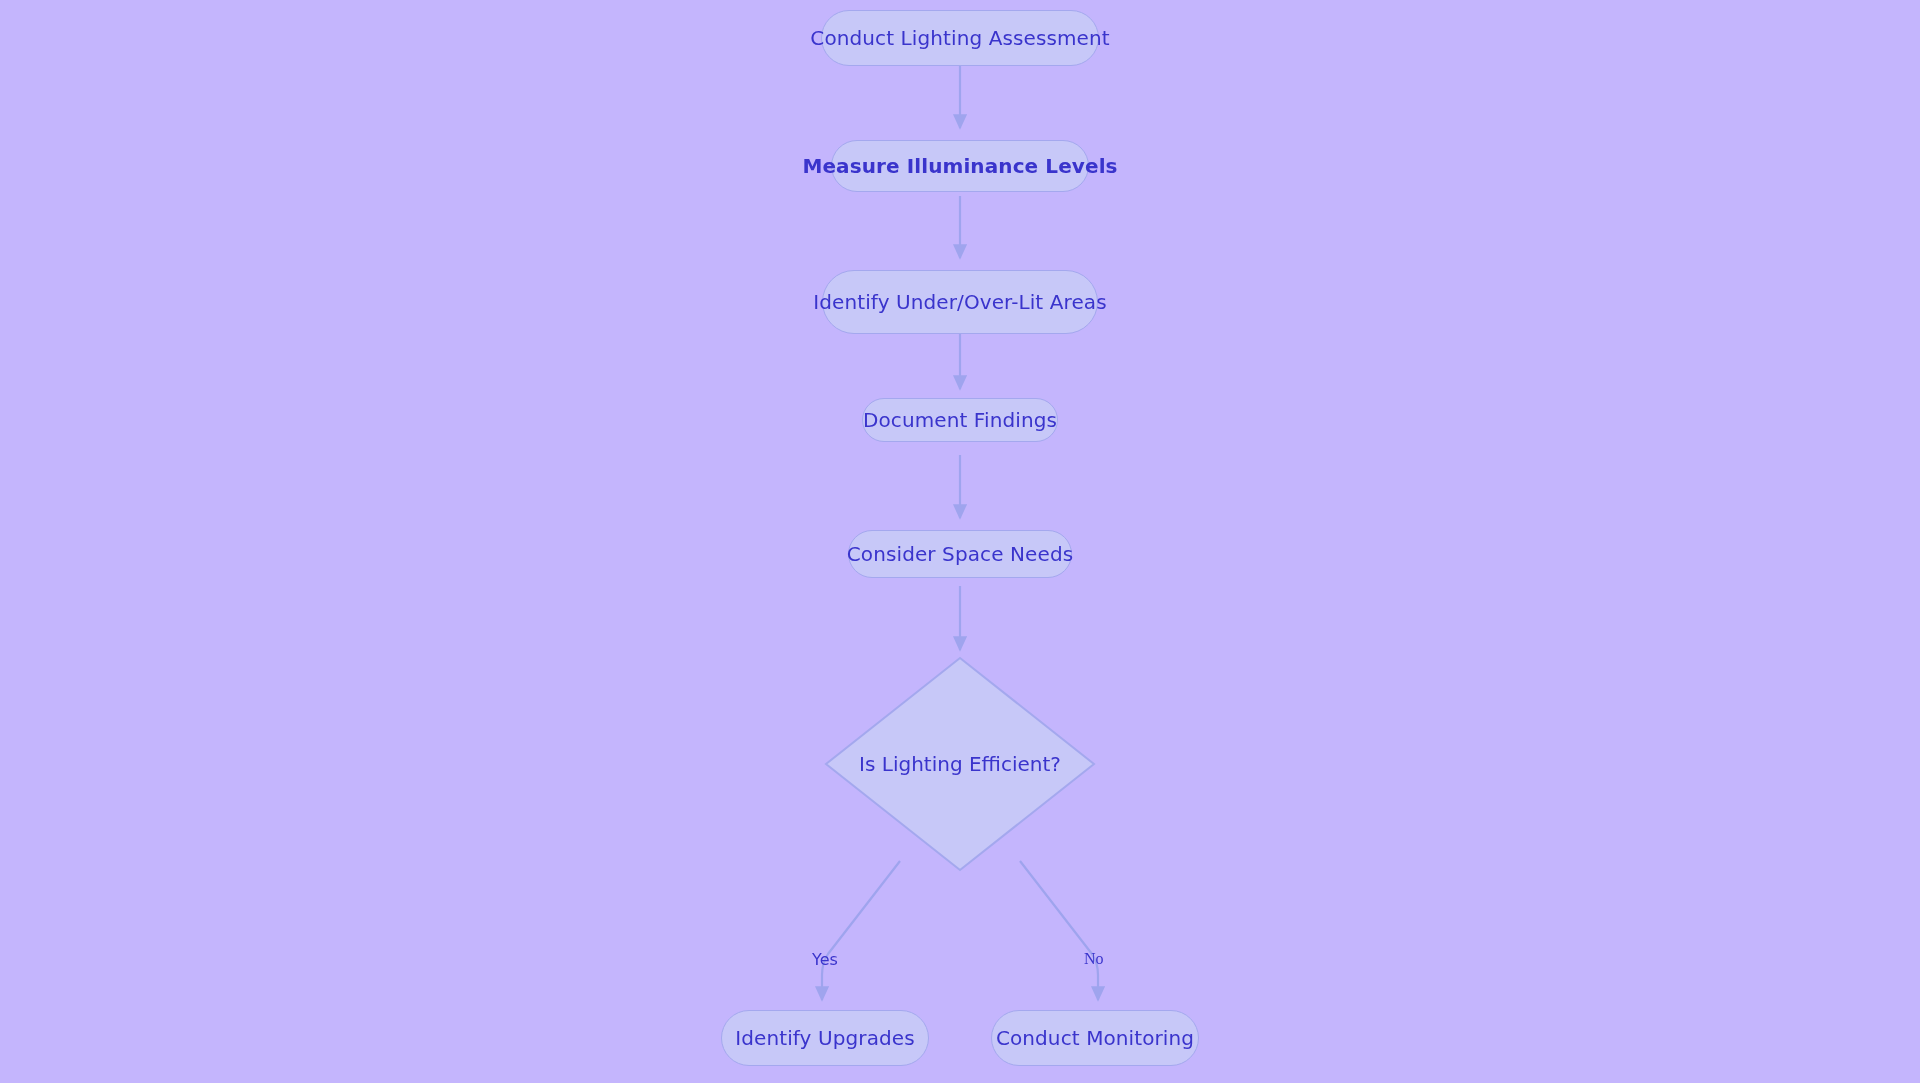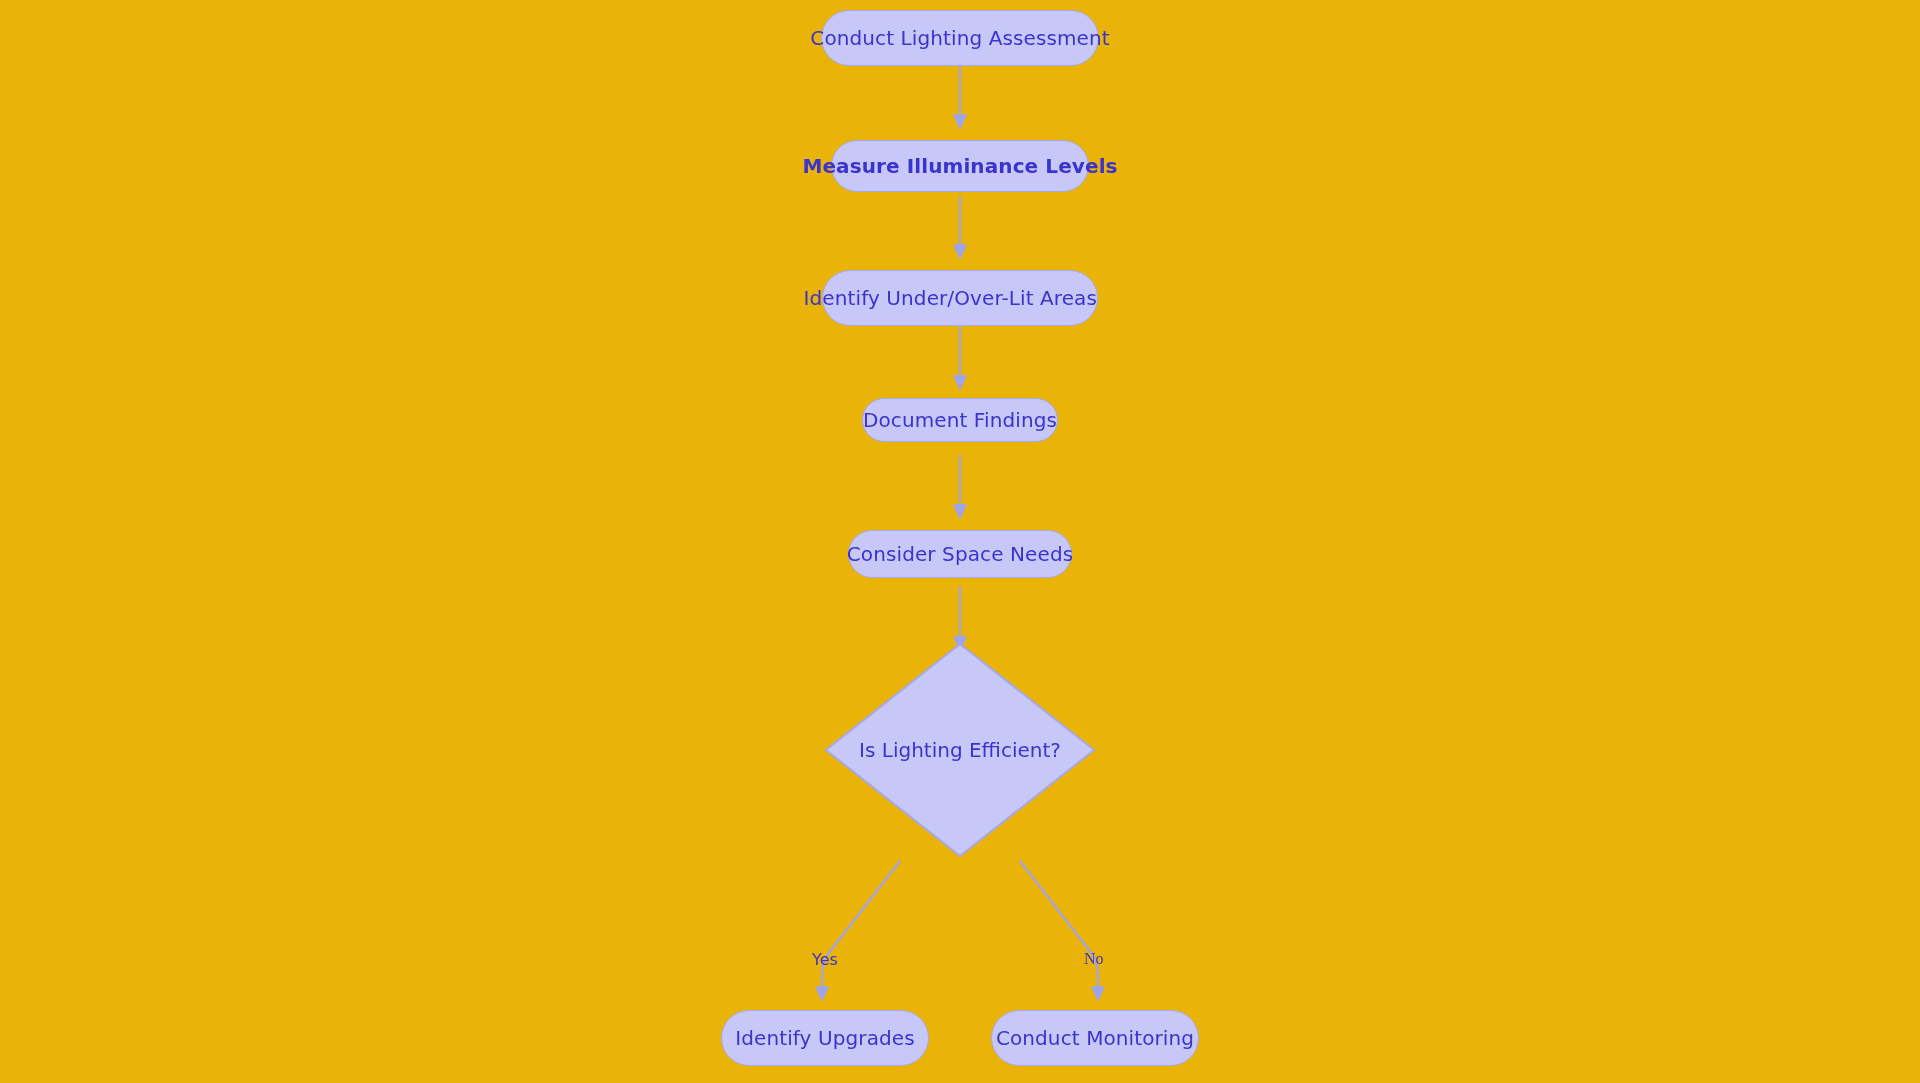--- a/index.html
+++ b/index.html
@@ -10,21 +10,21 @@
   body {
     width: 1920px;
     height: 1083px;
     font-family: "DejaVu Sans", "Liberation Sans", sans-serif;
     overflow: hidden;
   }
   #flow-canvas {
     position: relative;
     width: 1920px;
     height: 1083px;
-    background: #eab308;
+    background: #c4b5fd;
   }
   #edge-layer {
     position: absolute;
     left: 0;
     top: 0;
     width: 1920px;
     height: 1083px;
     pointer-events: none;
   }
   .node {
@@ -112,33 +112,33 @@
   </svg>
 
   <div class="node" style="left:821px; top:10px; width:278px; height:56px;">
     <span class="node-label">Conduct Lighting Assessment</span>
   </div>
 
   <div class="node" style="left:831px; top:140px; width:258px; height:52px;font-weight:bold;">
     <span class="node-label">Measure Illuminance Levels</span>
   </div>
 
-  <div class="node" style="left:822px; top:270px; width:276px; height:56px;justify-content:flex-end;">
+  <div class="node" style="left:822px; top:270px; width:276px; height:64px;">
     <span class="node-label">Identify Under/Over-Lit Areas</span>
   </div>
 
   <div class="node" style="left:862px; top:398px; width:196px; height:44px;">
     <span class="node-label">Document Findings</span>
   </div>
 
   <div class="node" style="left:848px; top:530px; width:224px; height:48px;">
     <span class="node-label">Consider Space Needs</span>
   </div>
 
-  <div class="decision" style="left:824px; top:642px; width:272px; height:216px;">
+  <div class="decision" style="left:824px; top:656px; width:272px; height:216px;">
     <svg class="diamond-shape" viewBox="0 0 272 216" preserveAspectRatio="none" xmlns="http://www.w3.org/2000/svg">
       <polygon points="136,2 270,108 136,214 2,108" fill="#C7C8F8" stroke="#A4A8EE" stroke-width="2"></polygon>
     </svg>
     <span class="decision-label">Is Lighting Efficient?</span>
   </div>
 
   <div class="edge-label" style="left:812px; top:950px;">
     <span>Yes</span>
   </div>
 

